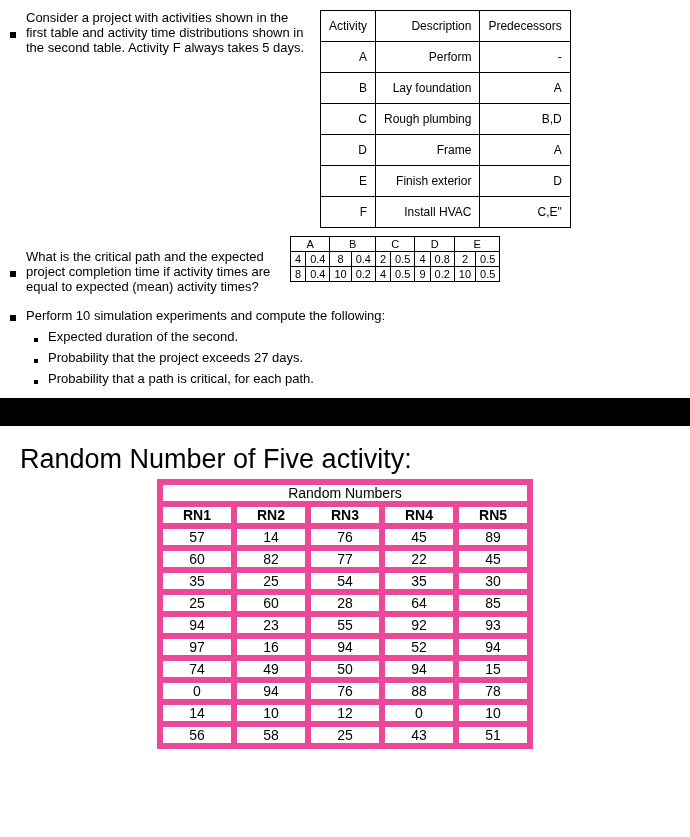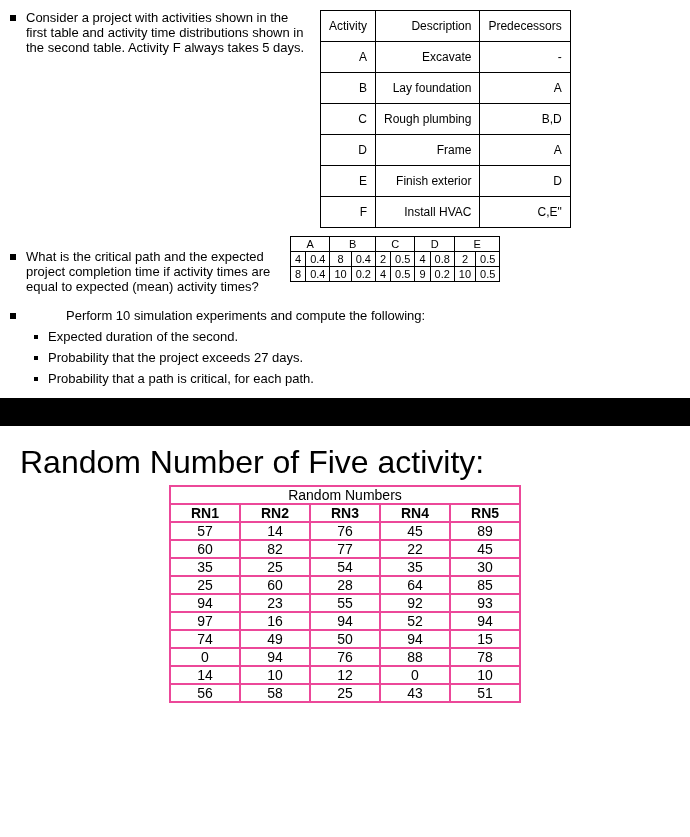--- a/index.html
+++ b/index.html
@@ -9,21 +9,21 @@
     padding: 10px;
     width: 670px;
     color: #000;
   }
   .top-section {
     display: flex;
     margin-bottom: 8px;
   }
   .bullet-text {
     display: flex;
-    align-items: flex-start;
+    align-items: center;
     margin-bottom: 6px;
   }
   .bullet {
     width: 6px;
     height: 6px;
     background: #000;
     margin-right: 10px;
     margin-top: 5px;
     flex-shrink: 0;
   }
@@ -58,34 +58,34 @@
     width: 4px;
     height: 4px;
     margin-top: 6px;
   }
   .divider {
     height: 28px;
     background: #000;
     margin: 12px -10px;
   }
   .random-title {
-    font-size: 32px;
+    font-size: 27px;
     margin: 18px 0 4px 10px;
   }
   .rn-table-wrapper {
     display: flex;
     justify-content: center;
   }
   .rn-title-row td {
     border: 1px solid #000;
     font-weight: normal;
     font-size: 14px;
   }
   .rn-table td, .rn-table th {
-    border: 2px solid #ec4899;
+    border: 6px solid #ec4899;
     padding: 0px 20px;
     font-size: 14px;
     font-family: "Comic Sans MS", Arial, sans-serif;
   }
   .mid-section {
     display: flex;
   }
   .mid-left {
     width: 280px;
     margin-top: 13px;
@@ -107,21 +107,21 @@
   <div class="right-col">
     <table class="activities-table">
       <tbody>
           <tr>
         <td>Activity</td>
         <td>Description</td>
         <td>Predecessors</td>
       </tr>
       <tr>
             <td>A</td>
-            <td>Excavate</td>
+            <td>Perform</td>
             <td>-</td>
           </tr>
       <tr>
             <td>B</td>
             <td>Lay foundation</td>
             <td>A</td>
           </tr>
       <tr>
             <td>C</td>
             <td>Rough plumbing</td>
@@ -186,21 +186,21 @@
             <td>9</td>
             <td>0.2</td>
             <td>10</td>
             <td>0.5</td>
       </tr>
     </tbody>
       </table>
   </div>
 </div>
 
-<div class="bullet-text" style="margin-top:8px;gap:40px;">
+<div class="bullet-text" style="margin-top:8px;">
   <div class="bullet"></div>
   <div>Perform 10 simulation experiments and compute the following:</div>
 </div>
 <div class="sub-bullets">
   <div class="bullet-text">
     <div class="bullet"></div>
     <div>Expected duration of the second.</div>
   </div>
   <div class="bullet-text">
     <div class="bullet"></div>

